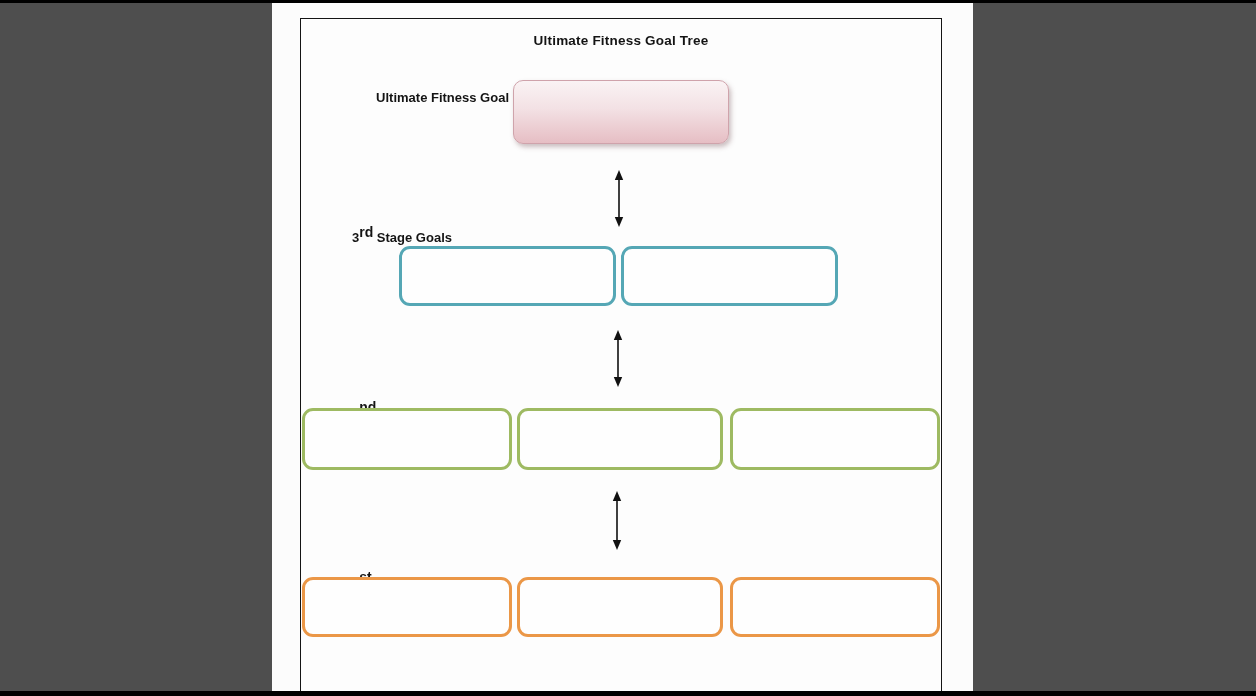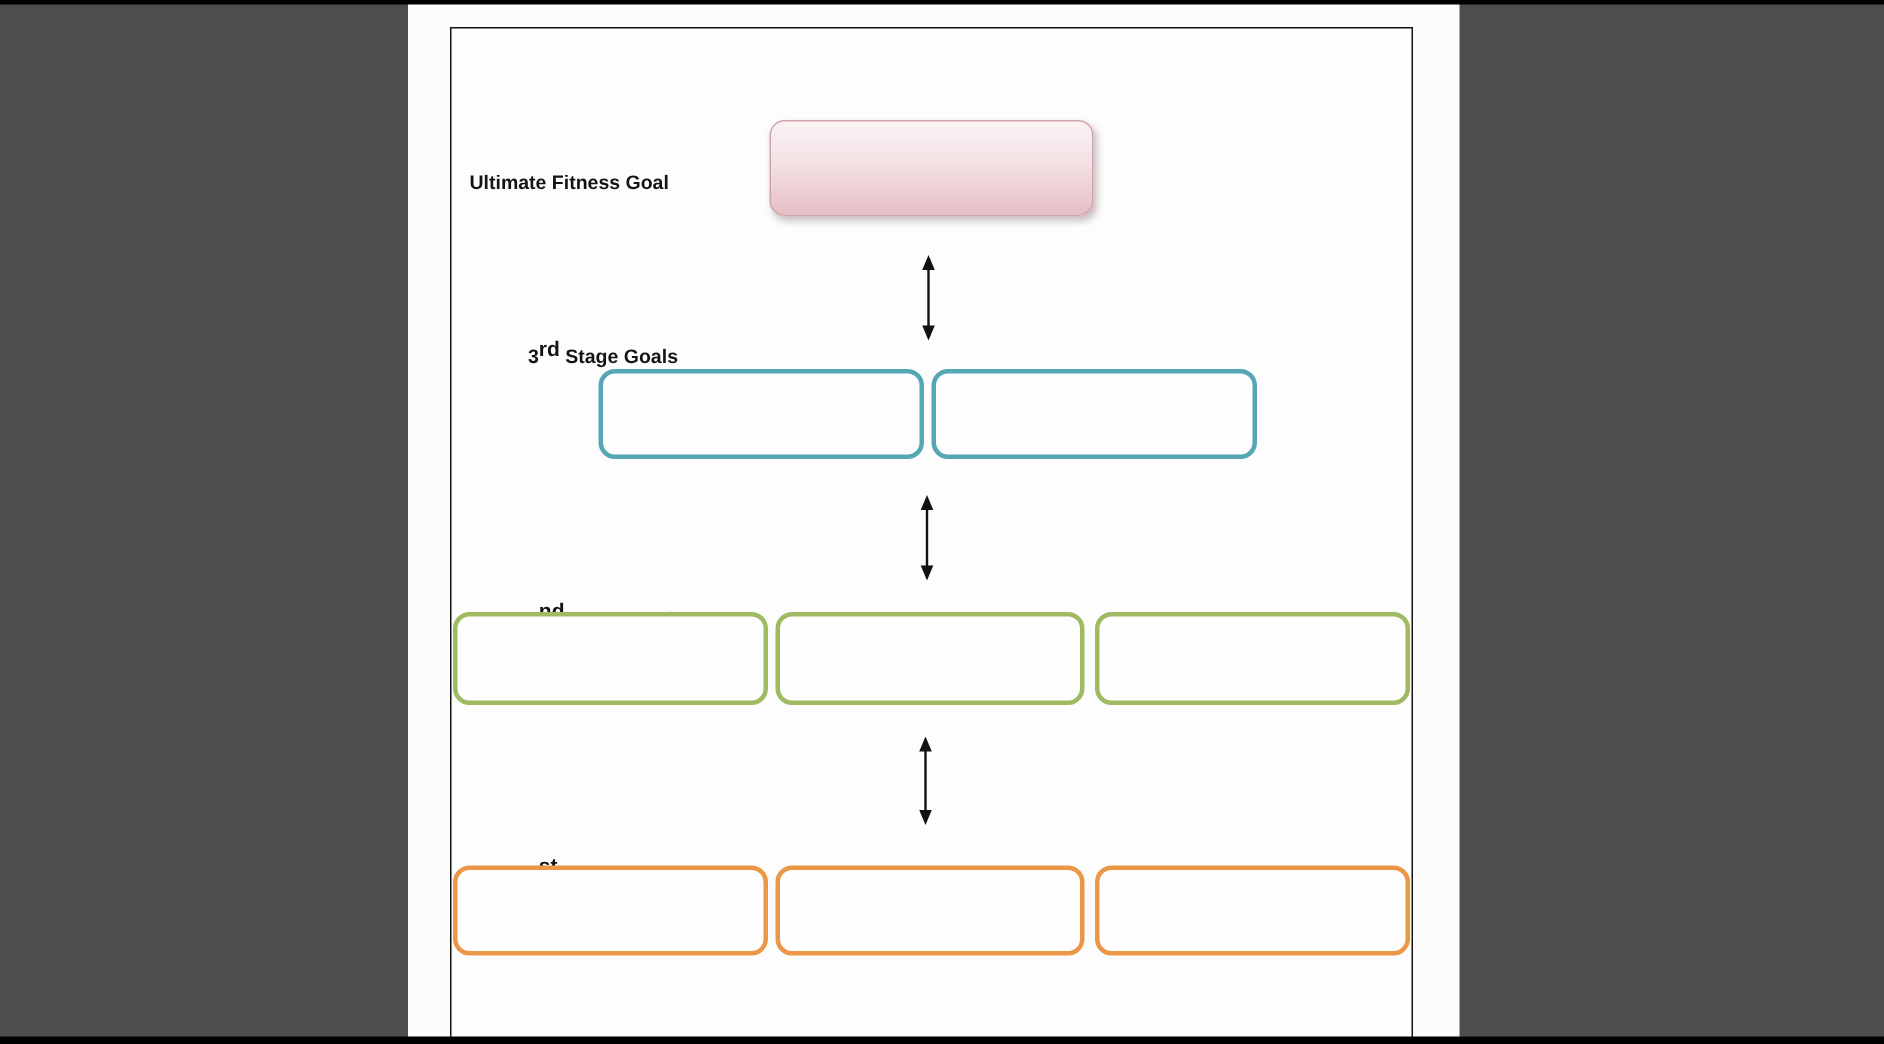--- a/index.html
+++ b/index.html
@@ -21,21 +21,21 @@
     background:#fdfdfd;border:1px solid #141414;z-index:10;
   }
   .doc-title{
     position:absolute;left:0;top:14px;width:100%;text-align:center;
     font-size:13.5px;font-weight:bold;letter-spacing:.2px;
   }
   .lvl-label{
     position:absolute;font-size:13px;font-weight:bold;white-space:nowrap;
   }
   .lvl-label sup{font-size:14px;font-weight:bold;}
-  .lvl-label.ultimate{left:12px;top:71px;width:208px;margin-top:24px;}
+  .lvl-label.ultimate{left:0;top:71px;width:208px;text-align:right;}
   .lvl-label.stage3{left:51px;top:205px;}
   .lvl-label.stage2{left:51px;top:380px;}
   .lvl-label.stage1{left:51px;top:550px;}
 
   .gbox{
     position:absolute;box-sizing:border-box;background:#fefefe;
     border:3px solid #999;border-radius:11px;
   }
   .gbox.pink{
     left:212px;top:61px;width:216px;height:64px;
@@ -63,20 +63,21 @@
 </style>
 </head>
 <body>
 
 <div>
   <div class="side left"></div>
   <div class="side right"></div>
 
   <div class="page">
 
+    <div class="doc-title">Ultimate Fitness Goal Tree</div>
 
     <div class="lvl-label ultimate"><span>Ultimate Fitness Goal</span></div>
     <div class="gbox pink" style="border-color: rgb(207, 163, 171);"></div>
 
     <div class="arrow a1">
       <svg viewBox="0 0 14 57" xmlns="http://www.w3.org/2000/svg">
         <line x1="7" y1="8" x2="7" y2="49" stroke="#111" stroke-width="1.6"></line>
         <polygon points="7,0 2.8,10 11.2,10" fill="#111"></polygon>
         <polygon points="7,57 2.8,47 11.2,47" fill="#111"></polygon>
       </svg>

